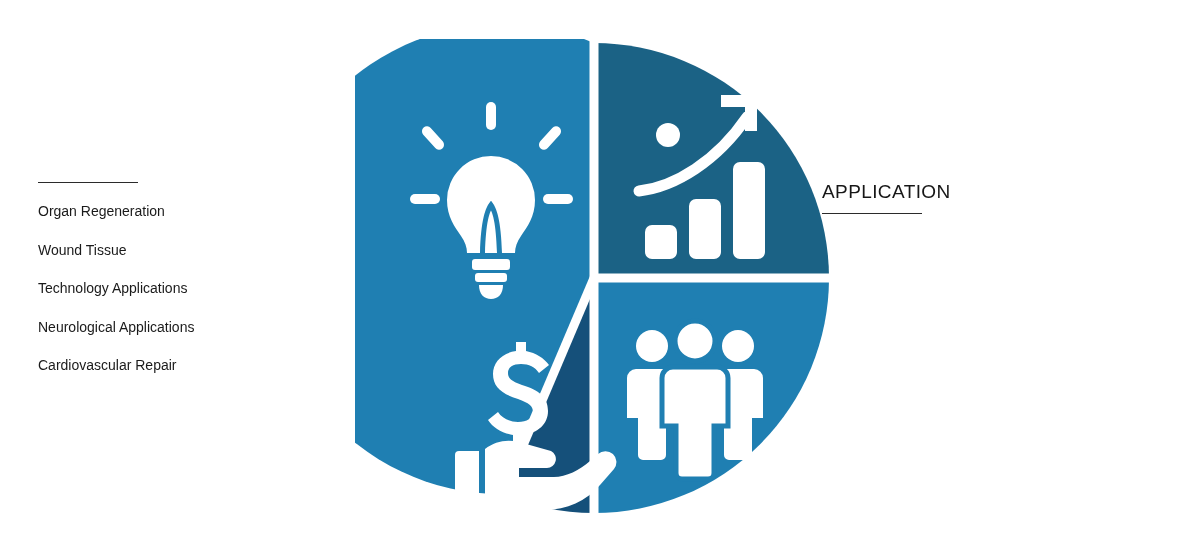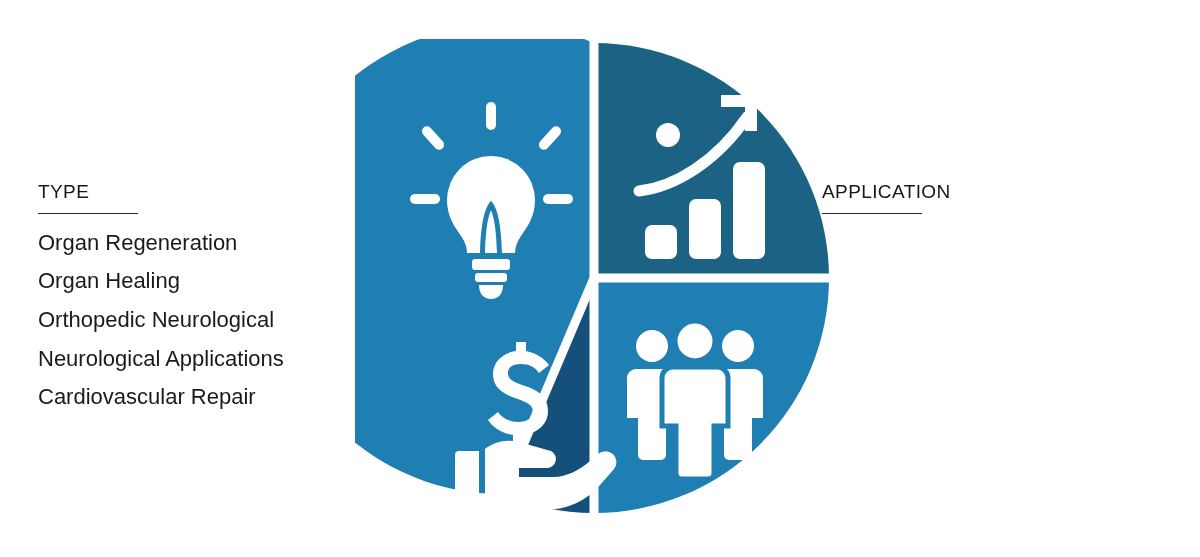--- a/index.html
+++ b/index.html
@@ -43,21 +43,21 @@
     height: 0;
     border-top: 1.5px solid #2b2b2b;
     margin: 0 0 11px 0;
   }
   .col-list {
     list-style: none;
     margin: 0;
     padding: 0;
   }
   .col-list li {
-    font-size: 22px;
+    font-size: 14px;
     line-height: 19.6px;
     color: #1a1a1a;
     white-space: nowrap;
     font-weight: 400;
     margin-top: 19px;
   }
 
   
   .wheel {
     position: absolute;
@@ -67,26 +67,25 @@
     height: 478px;
   }
   .wheel svg { display: block; width: 100%; height: 100%; }
 </style>
 </head>
 <body>
 
 <div class="canvas">
 
   <div class="col col-left">
-    <div class="col-title">TYPE</div>
     <div class="col-rule"></div>
     <ul class="col-list">
       <li>Organ Regeneration</li>
-      <li>Organ Healing</li>
-      <li>Orthopedic Neurological</li>
+      <li>Wound Tissue</li>
+      <li>Technology Applications</li>
       <li>Neurological Applications</li>
       <li>Cardiovascular Repair</li>
     </ul>
   </div>
 
   <div class="col col-right">
     <div class="col-title">APPLICATION</div>
     <div class="col-rule"></div>
   </div>
 

